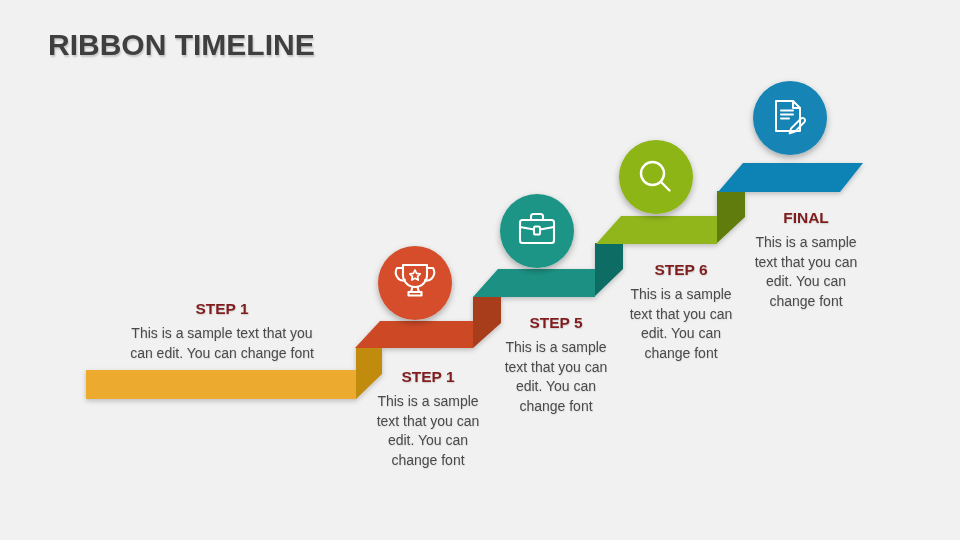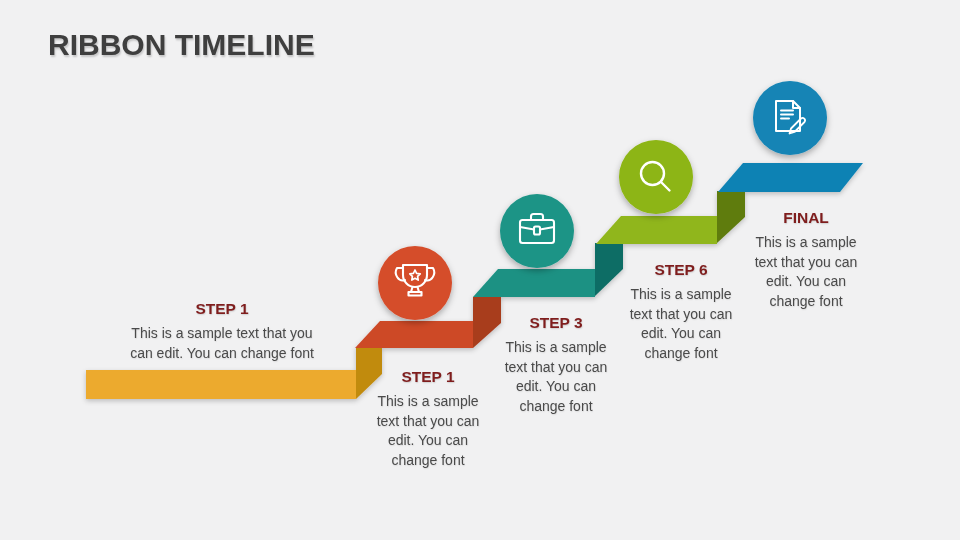--- a/index.html
+++ b/index.html
@@ -123,21 +123,21 @@
     <h3 class="step-label">STEP 1</h3>
     <p class="step-body">This is a sample text that you can edit. You can change font</p>
   </div>
 
   <div class="step-text tb2">
     <h3 class="step-label">STEP 1</h3>
     <p class="step-body">This is a sample text that you can edit. You can change font</p>
   </div>
 
   <div class="step-text tb3">
-    <h3 class="step-label">STEP 3</h3>
+    <h3 class="step-label">STEP 5</h3>
     <p class="step-body">This is a sample text that you can edit. You can change font</p>
   </div>
 
   <div class="step-text tb4">
     <h3 class="step-label">STEP 6</h3>
     <p class="step-body">This is a sample text that you can edit. You can change font</p>
   </div>
 
   <div class="step-text tb5">
     <h3 class="step-label">FINAL</h3>

